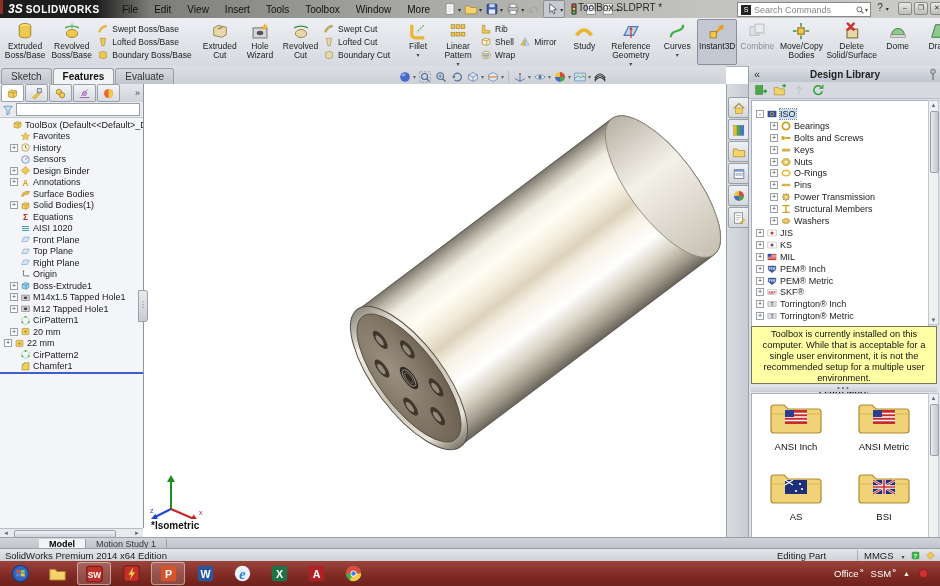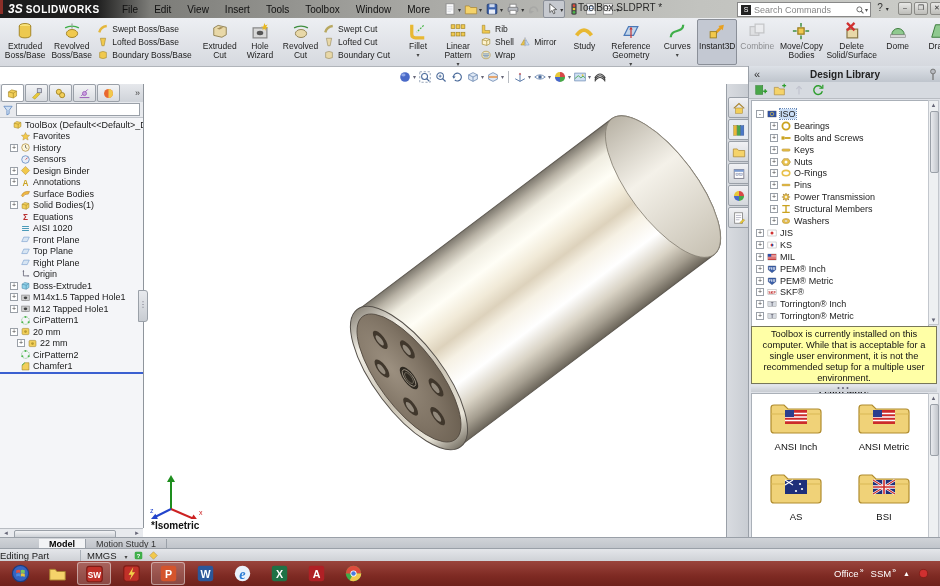--- a/index.html
+++ b/index.html
@@ -531,20 +531,25 @@
           <span class="ic" style="width: 20px; height: 20px;">
             <svg viewBox="0 0 16 16">
               <path d="M3 13 L6 3 h7 v10z" fill="#8fc98f" stroke="#3f7e3f" stroke-width=".8"></path>
             </svg>
           </span>
           <div class="lbl">Draft</div>
         </div>
       </div>
     </div>
 
+  <div id="tabrow" class="abs">
+      <span class="cmdtab">Sketch</span>
+      <span class="cmdtab active">Features</span>
+      <span class="cmdtab">Evaluate</span>
+    </div>
 
   <div id="headsup" class="abs">
       <span class="hud">
         <span class="ic" style="width: 14px; height: 14px;">
           <svg viewBox="0 0 16 16">
             <circle cx="8" cy="8" r="5.5" fill="#4a6ac8"></circle>
             <ellipse cx="6.2" cy="5.8" rx="2.4" ry="1.7" fill="#90a8e8"></ellipse>
           </svg>
         </span>
         <span class="dd">▾</span>
@@ -873,21 +878,21 @@
         <div class="trow" style="top: 208px; padding-left: 10px;">
           <span class="expand">+</span>
           <span class="ic" style="width: 11px; height: 11px;">
             <svg viewBox="0 0 16 16">
               <rect x="3" y="3.5" width="10" height="9" rx="1.5" fill="#f2cf5a" stroke="#9b7d1e" stroke-width=".8"></rect>
               <circle cx="8" cy="8" r="2" fill="#b89a30"></circle>
             </svg>
           </span>
           <span>20 mm</span>
         </div>
-        <div class="trow" style="top: 219.5px; padding-left: 17px;">
+        <div class="trow" style="top: 219.5px; padding-left: 4px;">
           <span class="expand">+</span>
           <span class="ic" style="width: 11px; height: 11px;">
             <svg viewBox="0 0 16 16">
               <rect x="3" y="3.5" width="10" height="9" rx="1.5" fill="#f2cf5a" stroke="#9b7d1e" stroke-width=".8"></rect>
               <circle cx="8" cy="8" r="2" fill="#b89a30"></circle>
             </svg>
           </span>
           <span>22 mm</span>
         </div>
         <div class="trow" style="top: 231px; padding-left: 10px;">
@@ -1373,20 +1378,21 @@
     <div class="harrow" style="left:1px">◄</div>
     <div id="hthumb"></div>
     <div class="harrow" style="right:1px">►</div>
   </div>
   <div id="modeltabs" class="abs">
     <div id="film"></div>
   <span class="mtab active">Model</span>
       <span class="mtab">Motion Study 1</span>
     </div>
   <div id="statusbar" class="abs">
+    <span id="status-left">SolidWorks Premium 2014 x64 Edition</span>
     <span id="status-mode">Editing Part</span>
     <span id="status-units"><span>MMGS</span><span class="dd">▾</span></span>
     <span id="status-icons">
       <span class="ic">
           <svg viewBox="0 0 16 16">
             <rect x="2.5" y="2.5" width="11" height="11" rx="2" fill="#3fae49"></rect>
             <text x="8" y="12" font-size="9" font-weight="bold" fill="#fff" text-anchor="middle" font-family="sans-serif">?</text>
           </svg>
         </span>
       <span class="ic">

